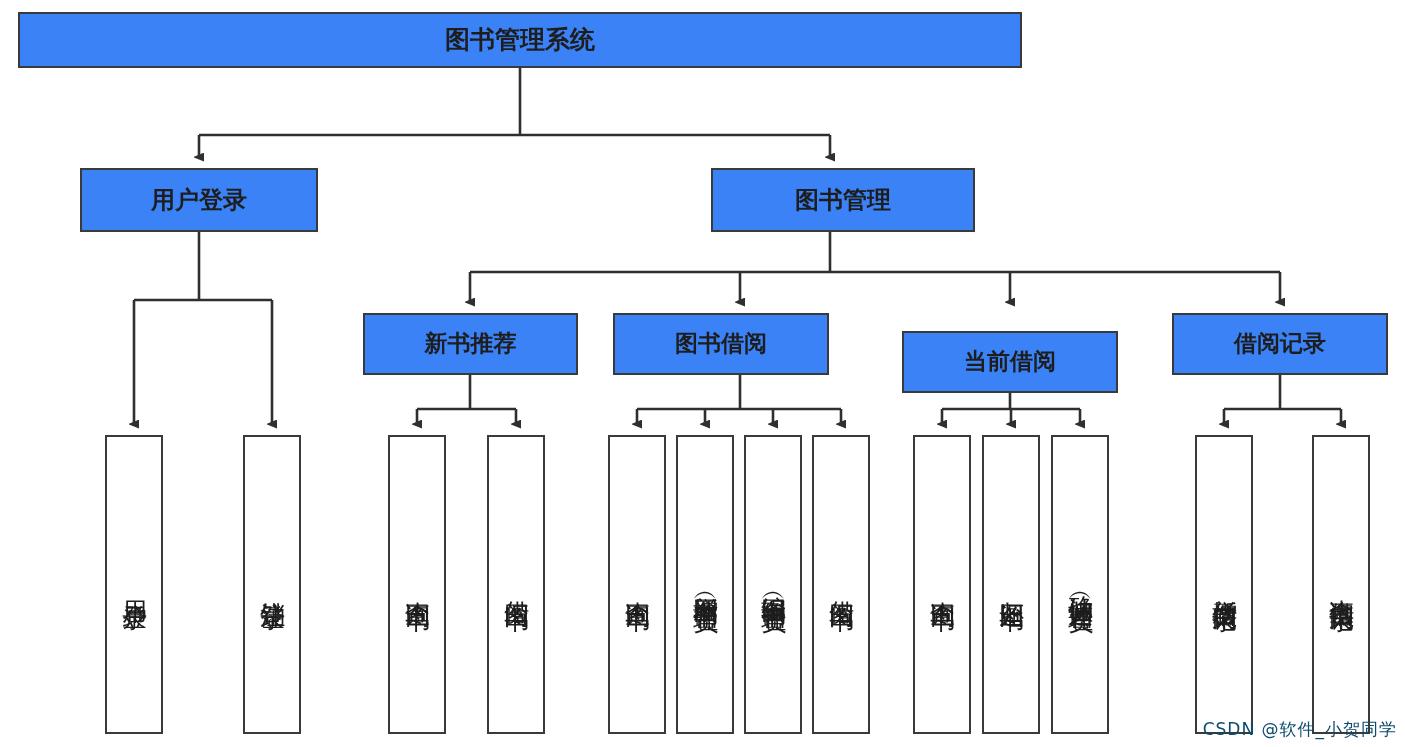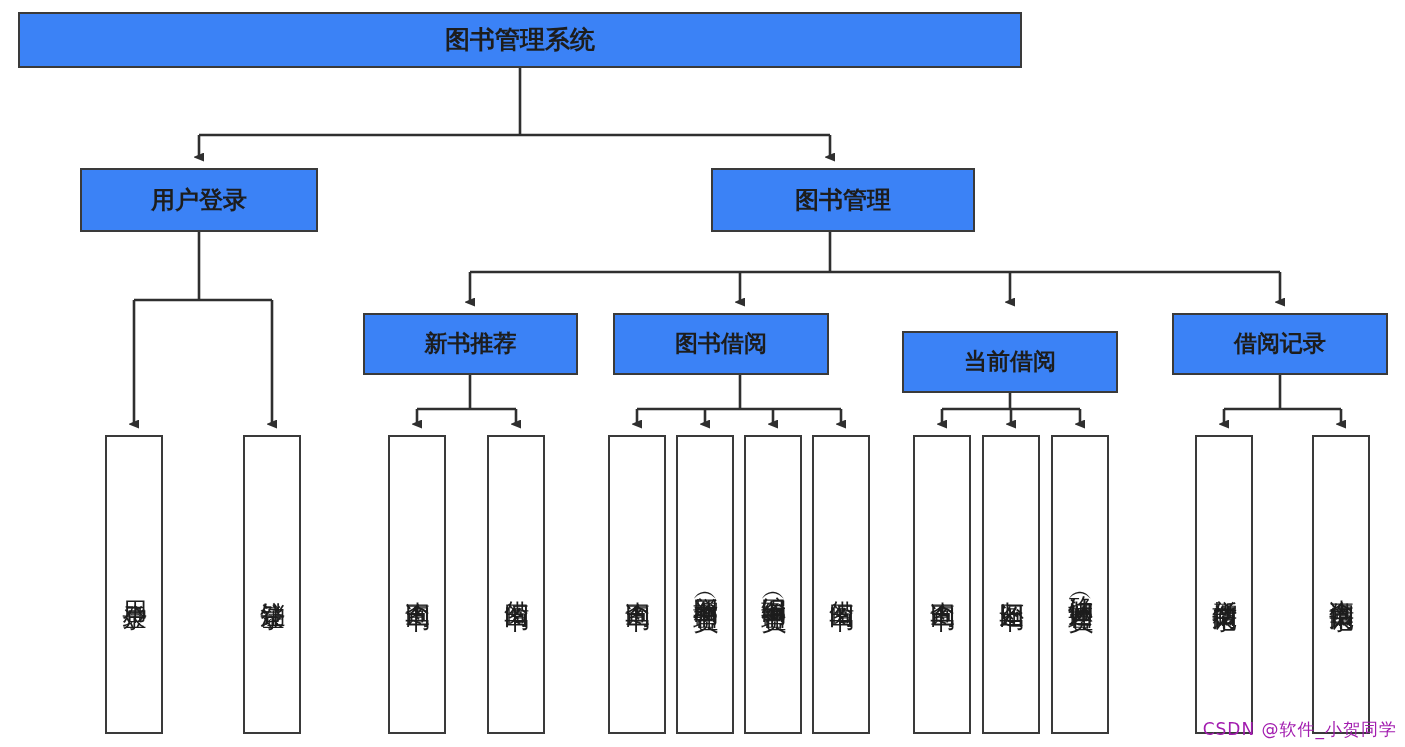--- a/index.html
+++ b/index.html
@@ -47,21 +47,21 @@
     letter-spacing:2px;
     color:#1d1d1d;
     white-space:nowrap;
   }
 
   .watermark{
     position:absolute;
     right:8px;
     bottom:6px;
     font-size:17px;
-    color:#a21caf;
+    color:#0c4a6e;
     letter-spacing:1px;
     white-space:nowrap;
     pointer-events:none;
   }
 </style>
 </head>
 <body>
 
 <div id="stage">
 

